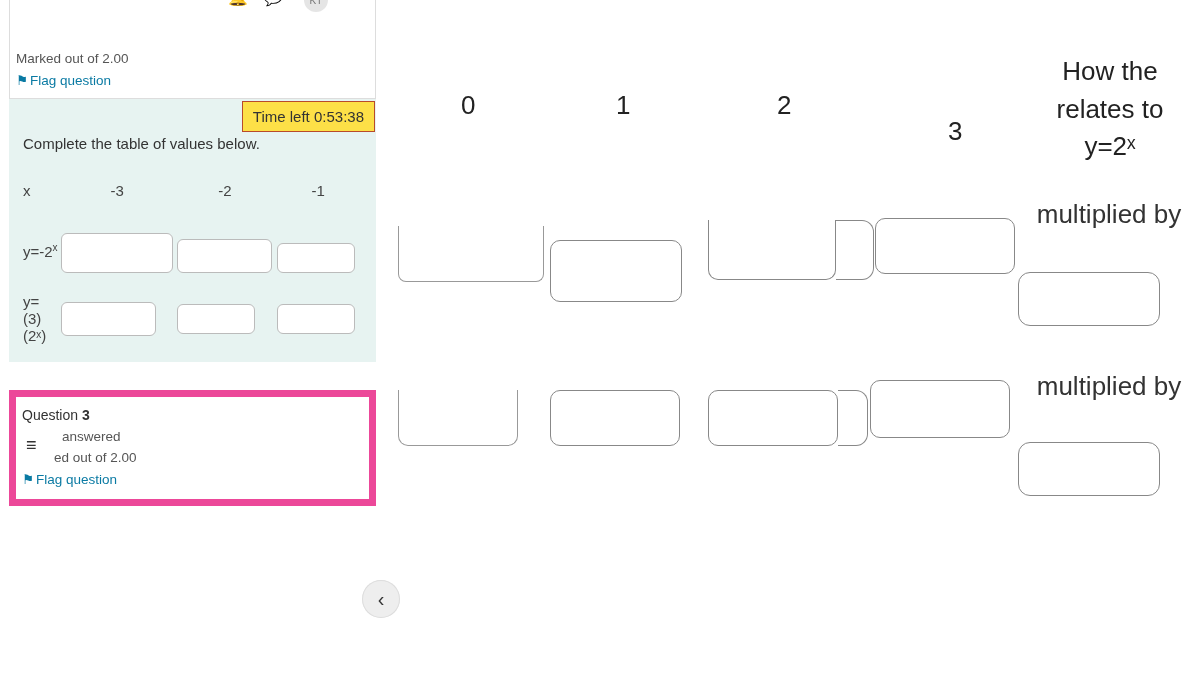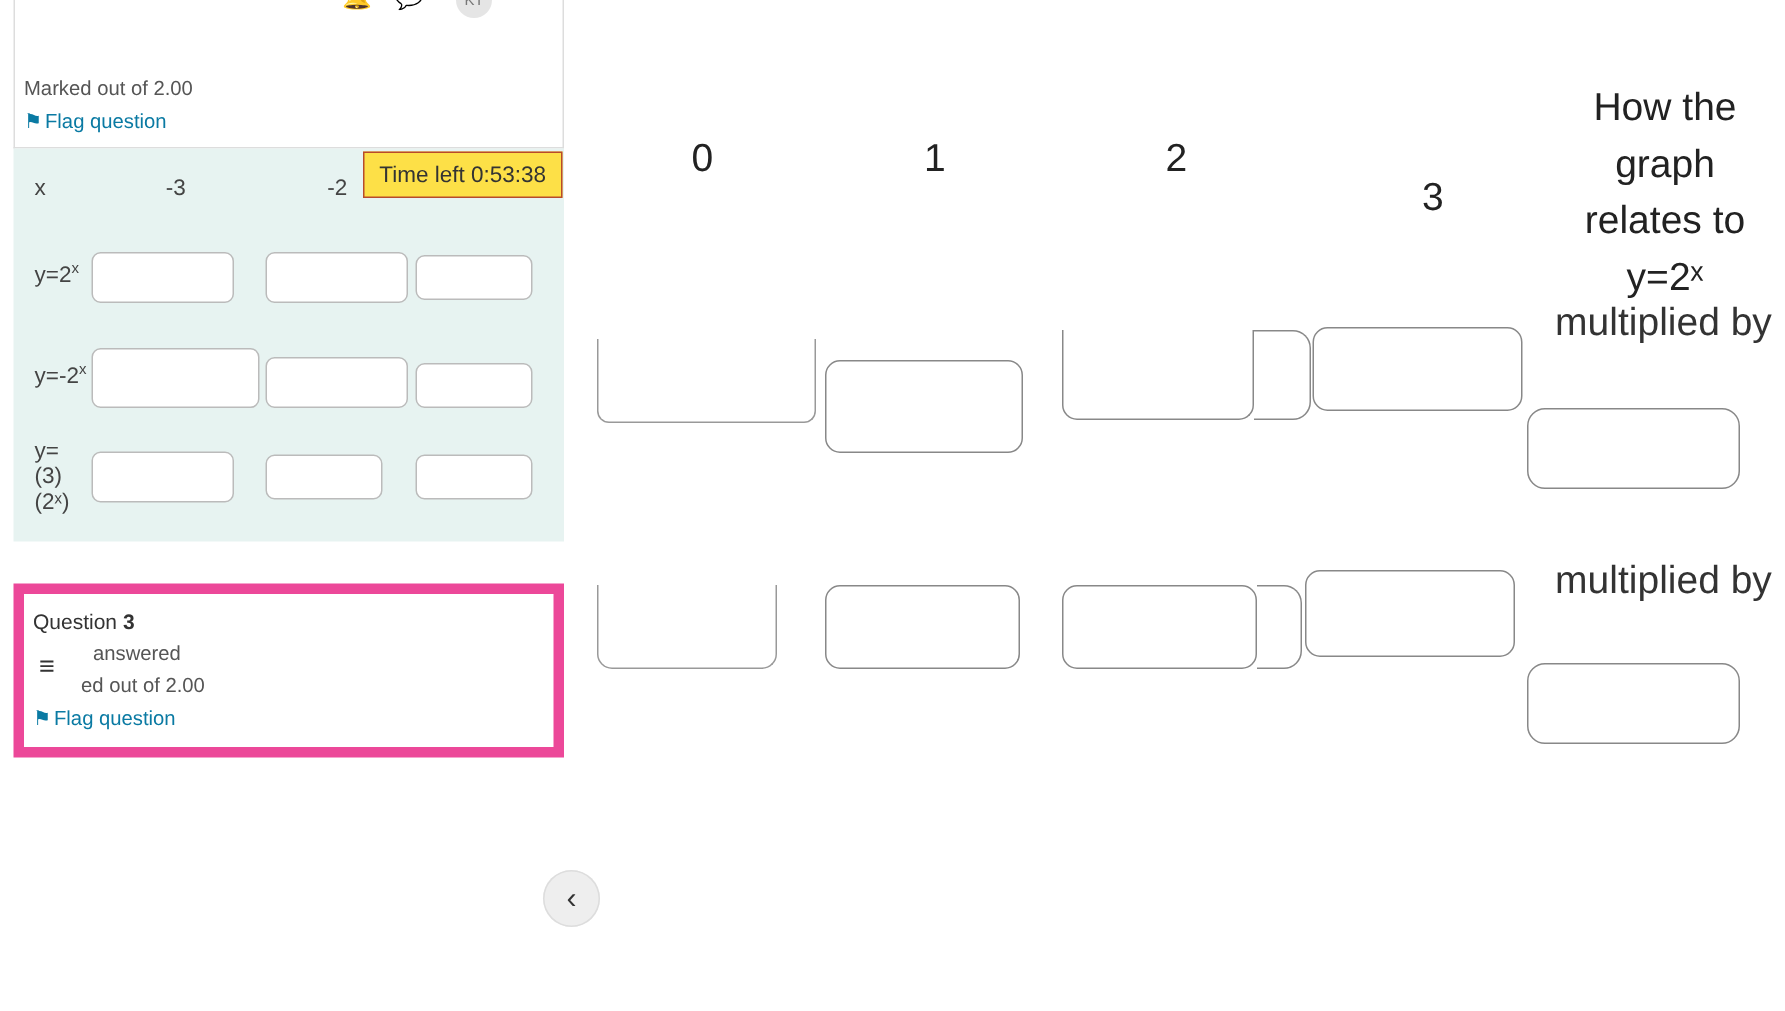--- a/index.html
+++ b/index.html
@@ -100,33 +100,28 @@
   <div class="qinfo">
     <div class="marked">Marked out of 2.00</div>
     <div class="flag">
       <span class="flagicon">⚑</span><span>Flag question</span>
     </div>
   </div>
 
   <div class="timer">Time left 0:53:38</div>
 
   <div class="qbody">
+    <div class="prompt">Complete the table of values below.</div>
     <table class="valtable">
       <tbody>
           <tr class="xrow">
         <td class="xcell">x</td>
         <td class="hcell">-3</td>
         <td class="hcell">-2</td>
         <td class="hcell">-1</td>
-      </tr>
-      <tr class="yrow1">
-        <td class="rowlabel"><span>y=2</span><span class="sup">x</span></td>
-        <td class="inputcell"><input class="txt" style=""></td>
-        <td class="inputcell"><input class="txt" style=""></td>
-        <td class="inputcell"><input class="txt sm" style=""></td>
       </tr>
       <tr class="yrow2">
         <td class="rowlabel"><span>y=-2</span><span class="sup">x</span></td>
         <td class="inputcell" style="vertical-align:top"><input class="txt" style="height: 40px; width: 112px;"></td>
         <td class="inputcell" style="vertical-align:bottom"><input class="txt" style=""></td>
         <td class="inputcell" style="vertical-align:bottom"><input class="txt sm" style=""></td>
       </tr>
       <tr class="yrow3">
         <td class="rowlabel">
           <div>y=</div>
@@ -157,21 +152,20 @@
 </div>
 
 <div class="rt">
   <div class="colheads">
     <div class="ch c0">0</div>
     <div class="ch c1">1</div>
     <div class="ch c2">2</div>
     <div class="ch c3">3</div>
     <div class="relhead">
       <div>How the</div>
-      <div>graph</div>
       <div>relates to</div>
       <div>y=2ˣ</div>
     </div>
   </div>
 
 
   <div class="rrow r2">
     <div class="rbox a"></div>
     <div class="rbox b"></div>
     <div class="rbox c"></div>

